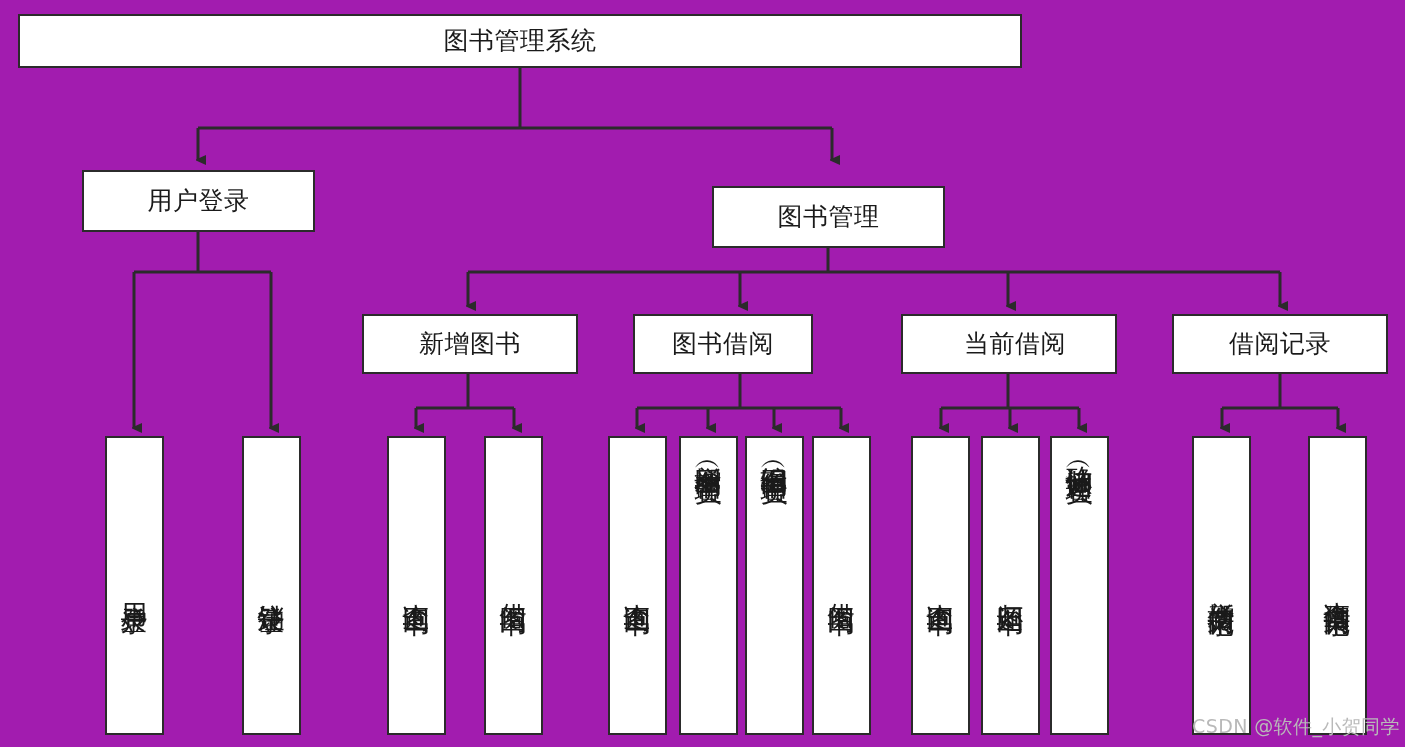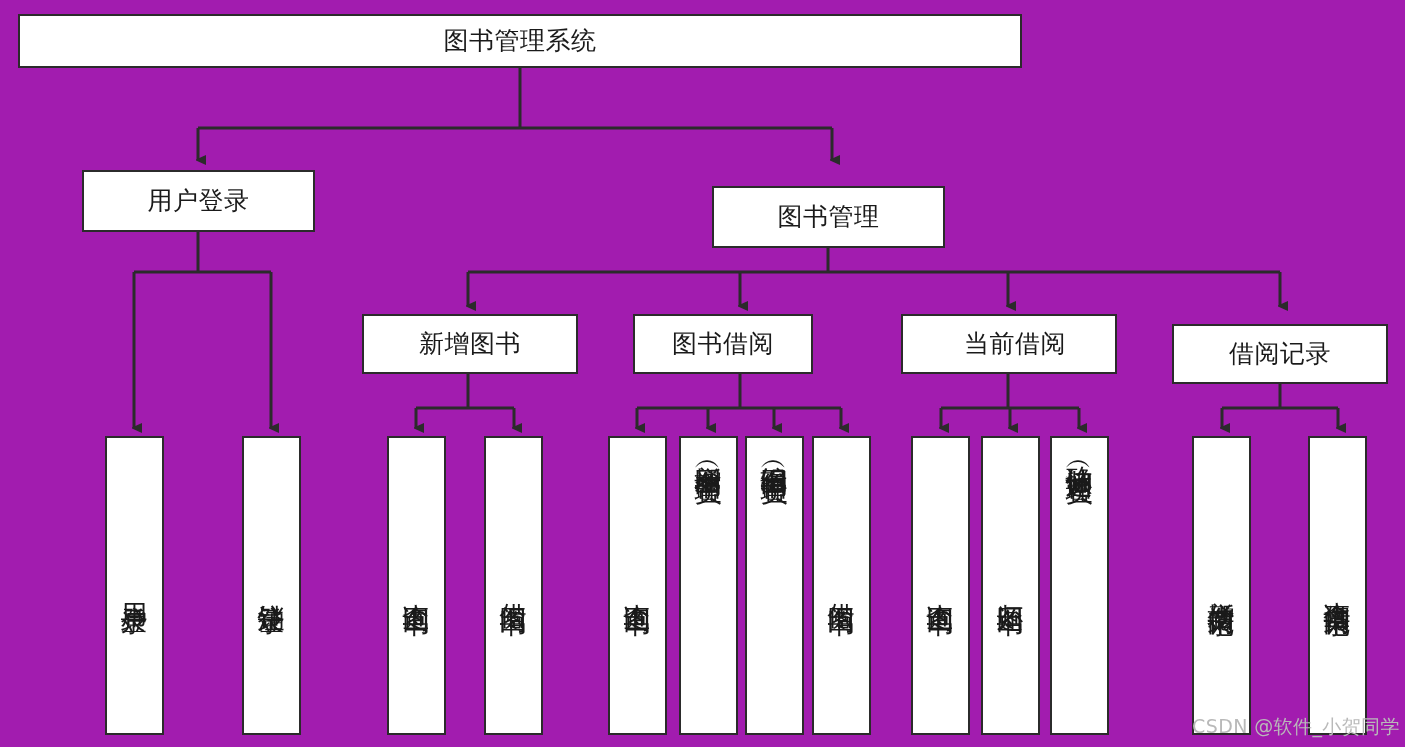--- a/index.html
+++ b/index.html
@@ -146,21 +146,21 @@
 
   <div class="node horizontal" style="left:362px; top:314px; width:216px; height:60px;">
     <span class="node-label">新增图书</span>
   </div>
   <div class="node horizontal" style="left:633px; top:314px; width:180px; height:60px;">
     <span class="node-label">图书借阅</span>
   </div>
   <div class="node horizontal" style="left:901px; top:314px; width:216px; height:60px;padding-left:12px;">
     <span class="node-label">当前借阅</span>
   </div>
-  <div class="node horizontal" style="left:1172px; top:314px; width:216px; height:60px;margin-top:10px;">
+  <div class="node horizontal" style="left:1172px; top:314px; width:216px; height:60px;">
     <span class="node-label">借阅记录</span>
   </div>
 
   <div class="node vertical" style="left:105px; top:436px; width:59px; height:299px;">
     <span class="node-label">用户登录</span>
   </div>
   <div class="node vertical" style="left:242px; top:436px; width:59px; height:299px;">
     <span class="node-label">注销登录</span>
   </div>
 

